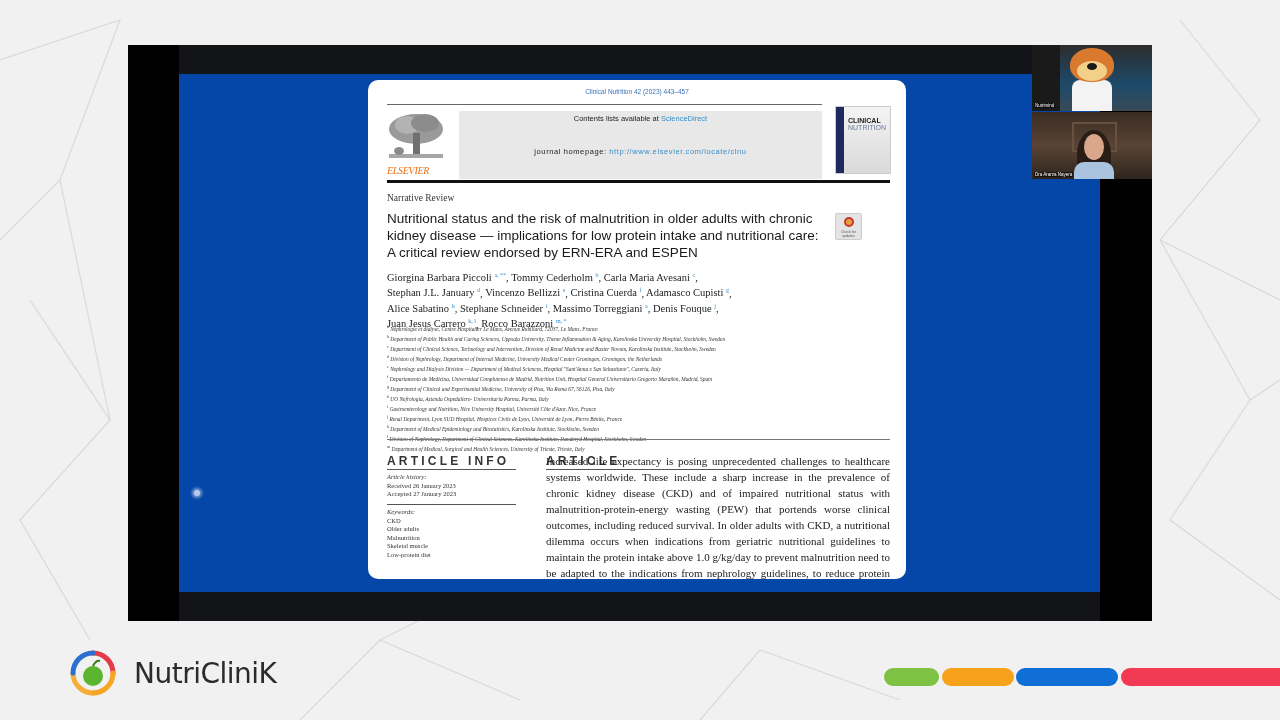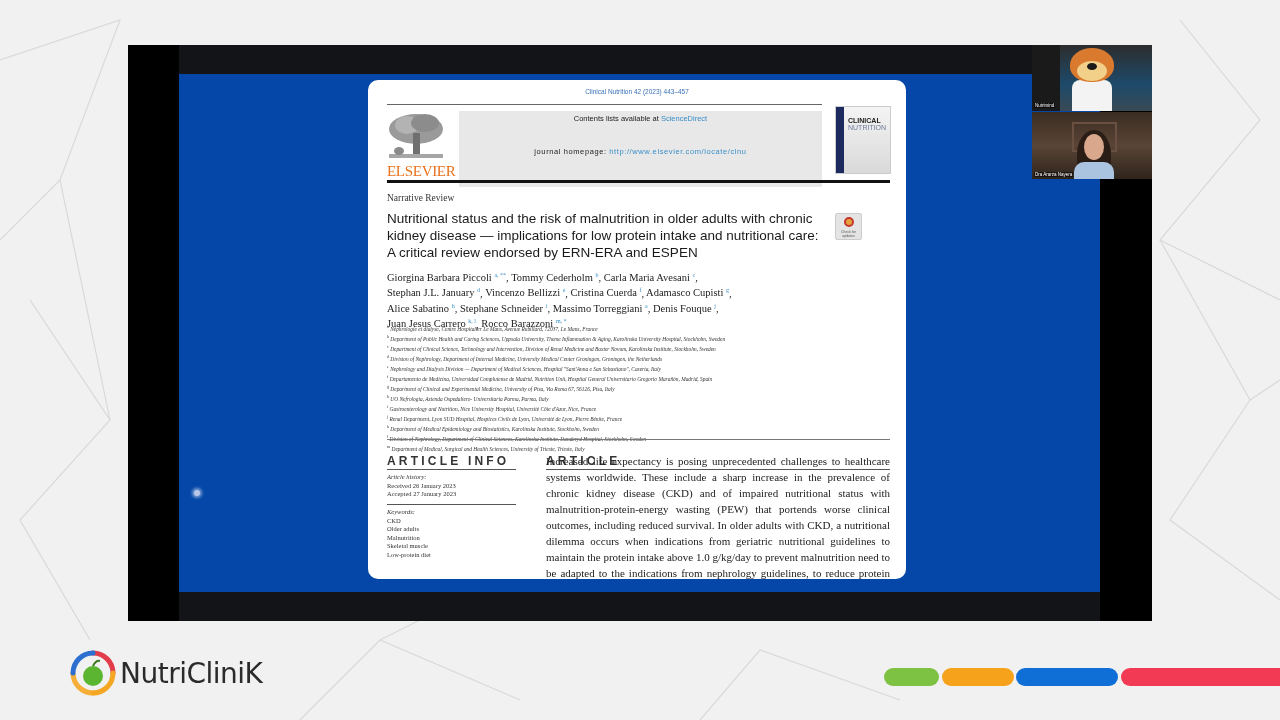--- a/index.html
+++ b/index.html
@@ -23,23 +23,23 @@
   }
   .paper {
     position: absolute; left: 240px; top: 35px; width: 538px; height: 499px;
     background: #fff; border-radius: 10px; overflow: hidden;
     font-family: "Liberation Serif", serif; color: #222;
   }
   .citation { position: absolute; top: 8px; left: 0; width: 100%; text-align: center; font-size: 6.5px; color: #3a72b6; font-family: "Liberation Sans", sans-serif; }
   .hr-thin { position: absolute; left: 19px; top: 24px; width: 435px; height: 1px; background: #666; }
   .elsevier-logo { position: absolute; left: 19px; top: 31px; width: 60px; height: 64px; }
   .tree { width: 58px; height: 50px; }
-  .elsevier-word { display: block; font-size: 15px; color: #e9711c; letter-spacing: -0.3px; line-height: 12px; }
+  .elsevier-word { display: block; font-size: 10px; color: #e9711c; letter-spacing: -0.3px; line-height: 12px; font-style: italic; }
   .masthead {
-    position: absolute; left: 91px; top: 31px; width: 363px; height: 76px;
+    position: absolute; left: 91px; top: 31px; width: 363px; height: 68px;
     background: #e8e8e8; text-align: center; font-family: "Liberation Sans", sans-serif;
   }
   .mast-contents { font-size: 7.5px; margin-top: 3px; color: #222; }
   .mast-contents .link { color: #3a8ec8; }
   .mast-title { font-size: 14px; margin-top: 9px; color: #111; }
   .mast-home { font-size: 7.5px; margin-top: 24px; color: #222; letter-spacing: 0.6px; }
   .mast-home .link { color: #3a8ec8; }
   .cover {
     position: absolute; left: 467px; top: 26px; width: 56px; height: 68px;
     background: linear-gradient(180deg,#f4f4f4,#d9d9d9); border: 1px solid #ccc;
@@ -82,21 +82,21 @@
   .cam-label { position: absolute; left: 2px; font-size: 4.5px; color: #fff; font-family: "Liberation Sans", sans-serif; background: rgba(0,0,0,.5); padding: 0 1px; }
   .cam1 .cam-label { top: 58px; }
   .cam2 { position: absolute; left: 0; top: 67px; width: 120px; height: 67px; background: linear-gradient(180deg,#3a2c22,#5a4436 50%,#2e241c); overflow: hidden; }
   .shelf { position: absolute; left: 40px; top: 10px; width: 45px; height: 30px; border: 2px solid #6a5040; }
   .person-hair { position: absolute; left: 45px; top: 18px; width: 34px; height: 49px; border-radius: 50% 50% 10% 10%; background: #2a1d16; }
   .person-face { position: absolute; left: 52px; top: 22px; width: 20px; height: 26px; border-radius: 50%; background: #d9a88c; }
   .person-shirt { position: absolute; left: 42px; top: 50px; width: 40px; height: 20px; border-radius: 10px 10px 0 0; background: #aac4e0; }
   .cam2 .cam-label { top: 60px; }
   .brand { position: absolute; left: 70px; top: 651px; height: 44px; display: flex; align-items: center; }
   .brand-logo { width: 46px; height: 46px; }
-  .brand-name { font-family: "DejaVu Sans", sans-serif; font-size: 28px; color: #2b2b2b; margin-left: 4px; letter-spacing: -0.5px; }
+  .brand-name { font-family: "DejaVu Sans", sans-serif; font-size: 28px; color: #2b2b2b; margin-left: 18px; letter-spacing: -0.5px; }
   .color-bar { position: absolute; top: 668px; height: 18px; border-radius: 9px; }
 </style>
 </head>
 <body>
 
 <svg class="bg-lines" width="1280" height="720" viewBox="0 0 1280 720">
   <g stroke="#d9d9d9" stroke-width="1.2" fill="none">
     <path d="M0 60 L120 20 L60 180 L0 240"></path>
     <path d="M30 300 L110 420 L20 520 L90 640"></path>
     <path d="M60 180 L110 420"></path>

